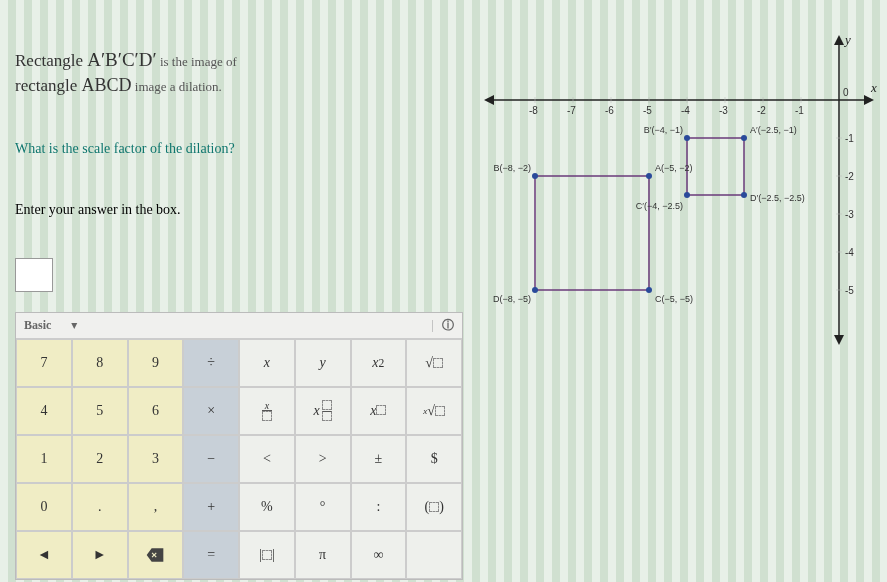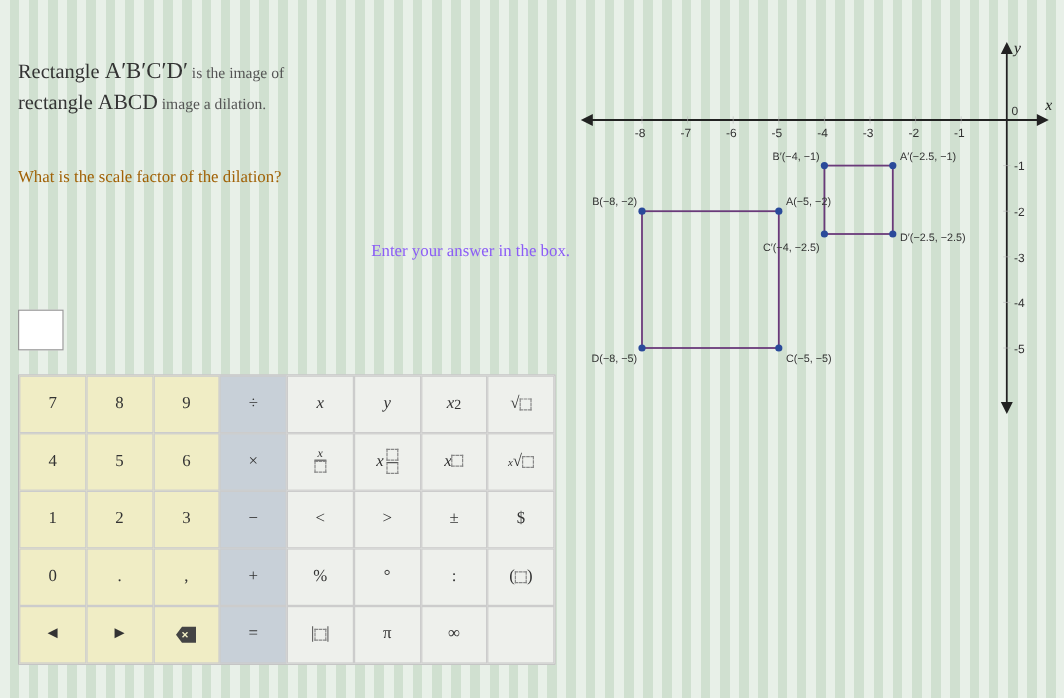--- a/index.html
+++ b/index.html
@@ -10,22 +10,22 @@
     height: 582px;
     position: relative;
     color: #333;
   }
   .left { position: absolute; left: 15px; top: 10px; width: 460px; margin-top: 39px; }
   .title { font-size: 17px; margin-bottom: 4px; }
   .title .math { font-family: 'Times New Roman', serif; font-size: 19px; }
   .subtitle { font-size: 17px; }
   .subtitle .math { font-family: 'Times New Roman', serif; font-size: 18px; }
   .light { font-size: 13px; color: #555; }
-  .question { margin-top: 45px; font-size: 14px; color: #a16207; }
-  .instruction { margin-top: 45px; font-size: 14px; color: #8b5cf6; text-align: right; }
+  .question { margin-top: 45px; font-size: 14px; color: #0f766e; }
+  .instruction { margin-top: 45px; font-size: 14px; color: #000000; }
   .answer-box { margin-top: 40px; width: 38px; height: 34px; border: 1px solid #999; background: #fff; }
 
   .editor { margin-top: 20px; width: 448px; background: #f0f0ee; border: 1px solid #bbb; }
   .editor-header { display: flex; align-items: center; padding: 4px 8px; font-size: 12px; color: #666; border-bottom: 1px solid #ccc; }
   .editor-header .tab { font-weight: bold; }
   .editor-header .drop { margin-left: 20px; }
   .editor-header-right { margin-left: auto; display: flex; gap: 8px; align-items: center; }
   .editor-header .vbar { color: #aaa; }
   .editor-header .info { font-weight: bold; }
   .grid { display: grid; grid-template-columns: repeat(8, 1fr); }
@@ -59,20 +59,28 @@
     <span>Rectangle </span><span class="math">A′B′C′D′</span><span class="light"> is the image of</span>
   </div>
   <div class="subtitle">
     <span>rectangle </span><span class="math">ABCD</span><span class="light"> image a dilation.</span>
   </div>
   <div class="question">What is the scale factor of the dilation?</div>
   <div class="instruction">Enter your answer in the box.</div>
   <div class="answer-box"></div>
 
   <div class="editor">
+    <div class="editor-header">
+      <span class="tab">Basic</span>
+      <span class="drop">▾</span>
+      <div class="editor-header-right">
+        <span class="vbar">|</span>
+        <span class="info">ⓘ</span>
+      </div>
+    </div>
     <div class="grid" id="keypad">
         <div class="cell num">7</div>
         <div class="cell num">8</div>
         <div class="cell num">9</div>
         <div class="cell op">÷</div>
         <div class="cell">
           <i>x</i>
         </div>
         <div class="cell">
           <i>y</i>

